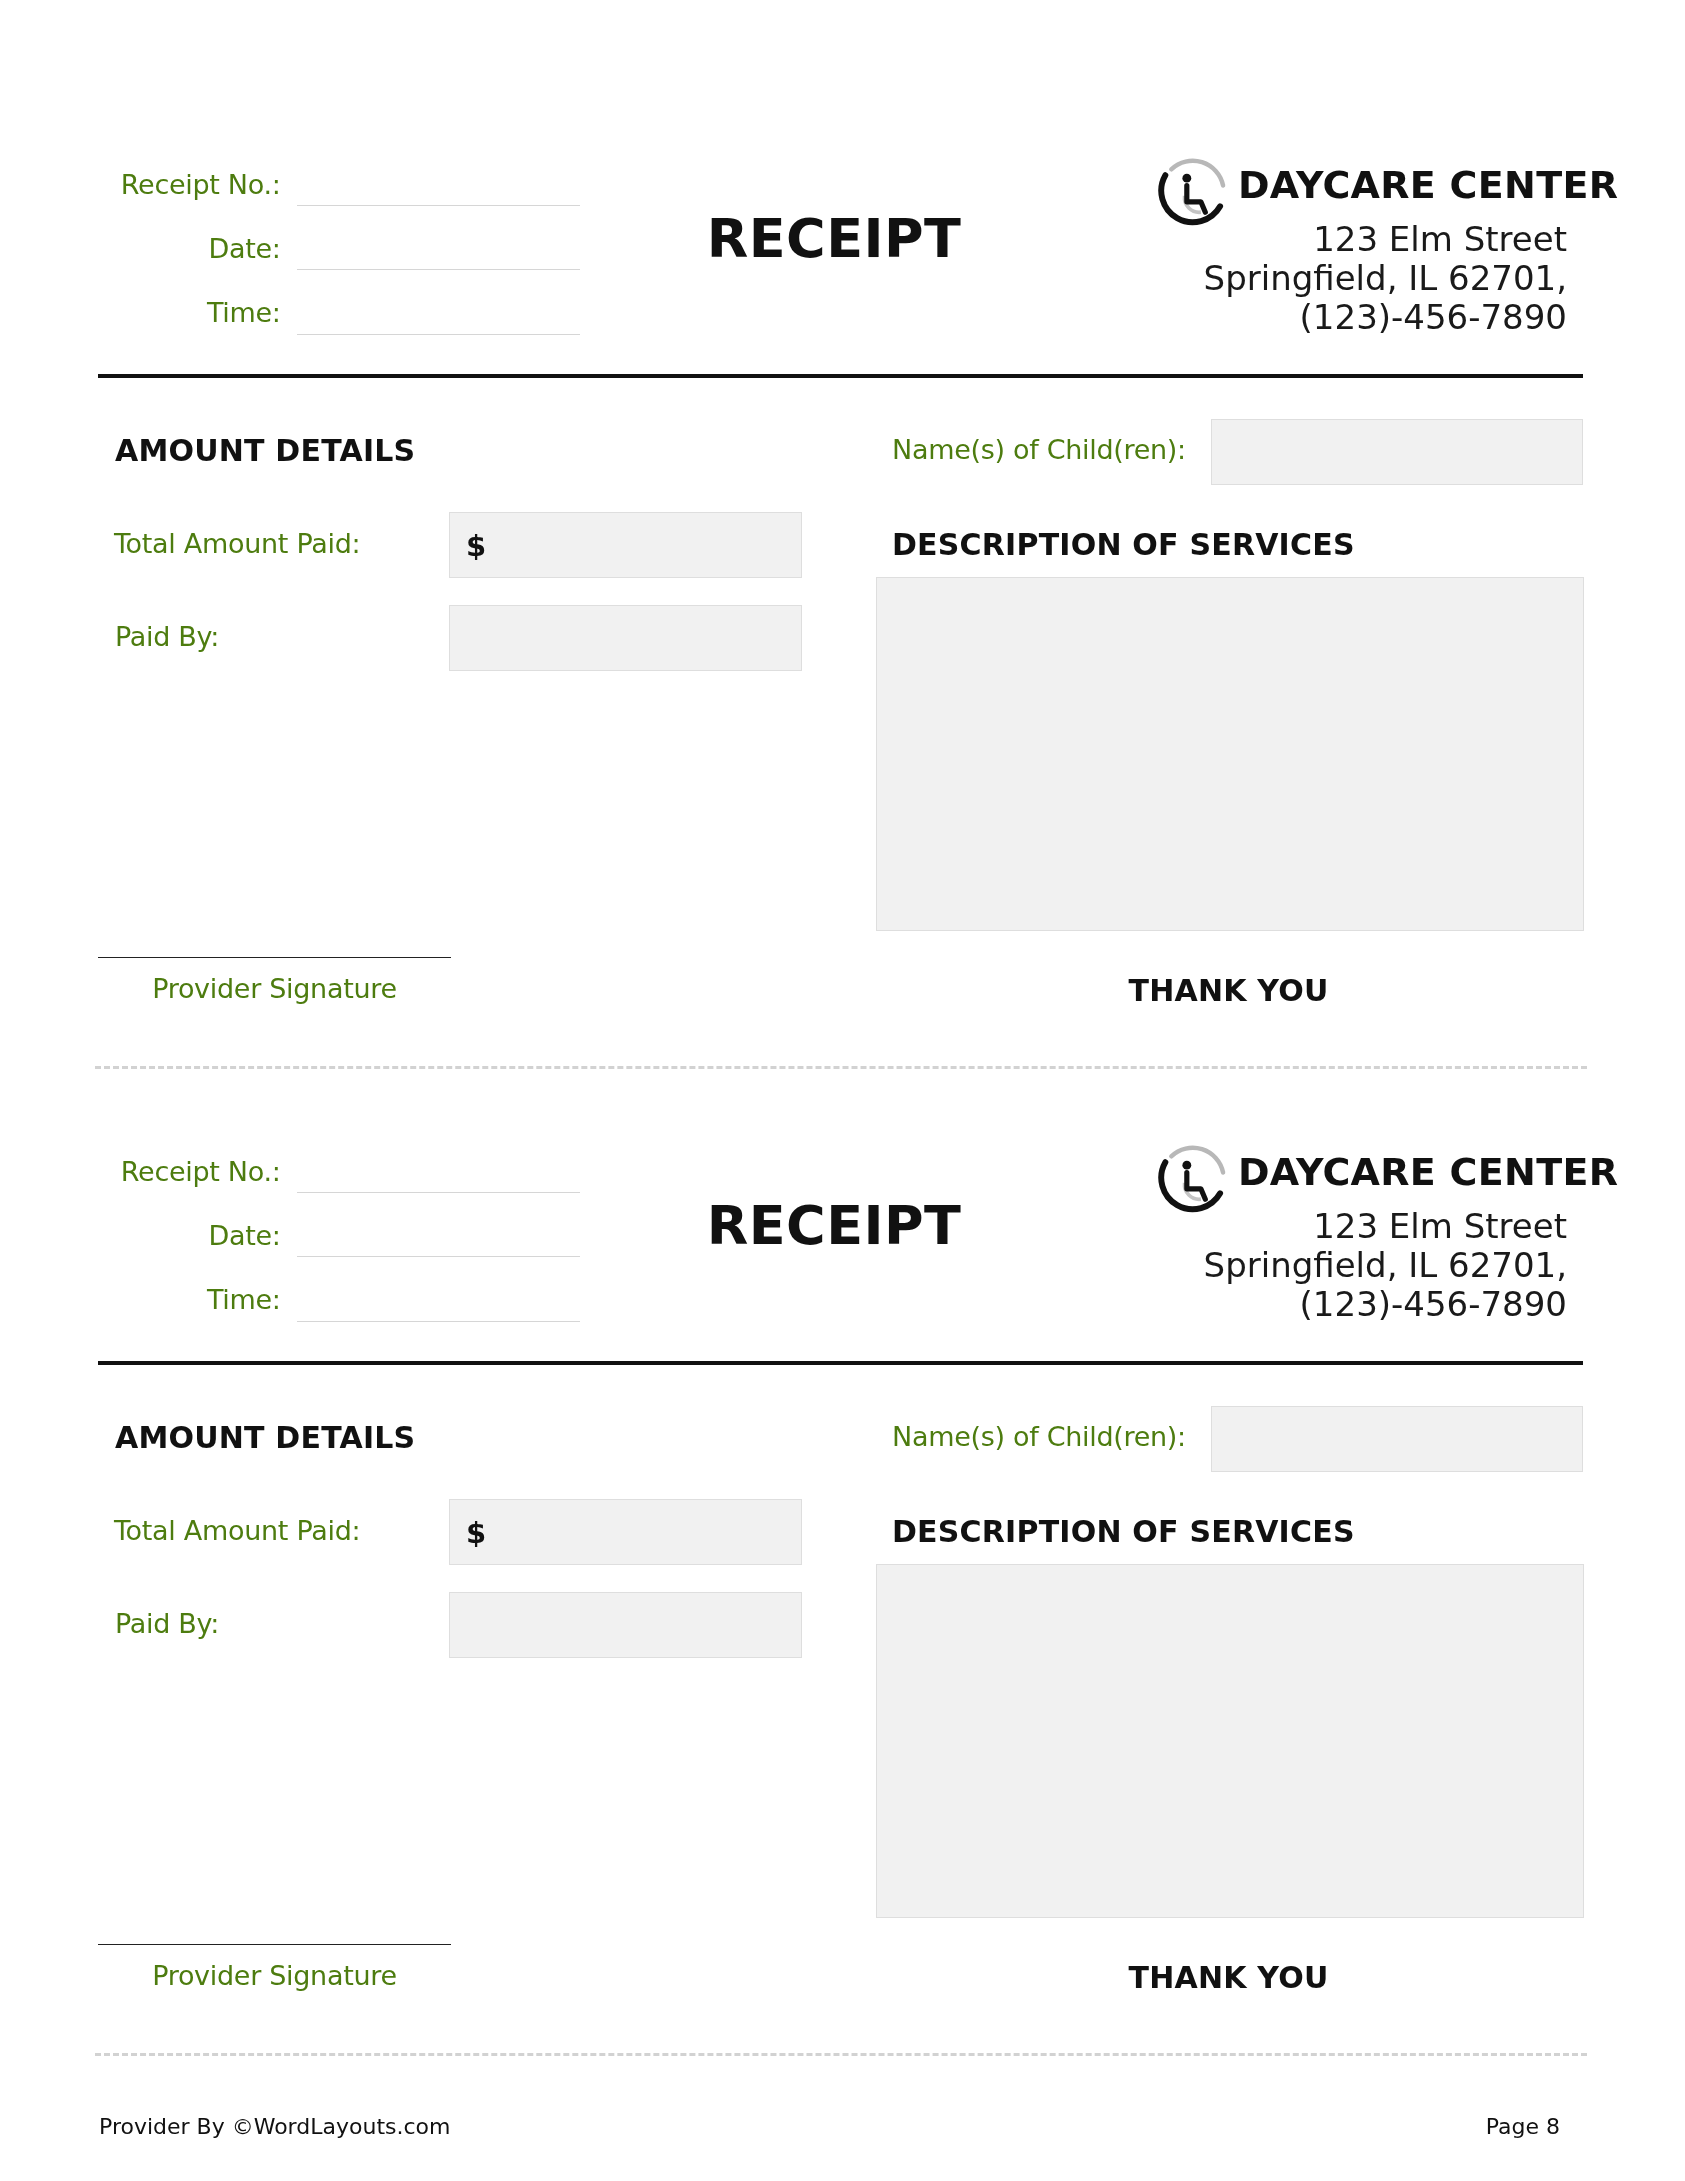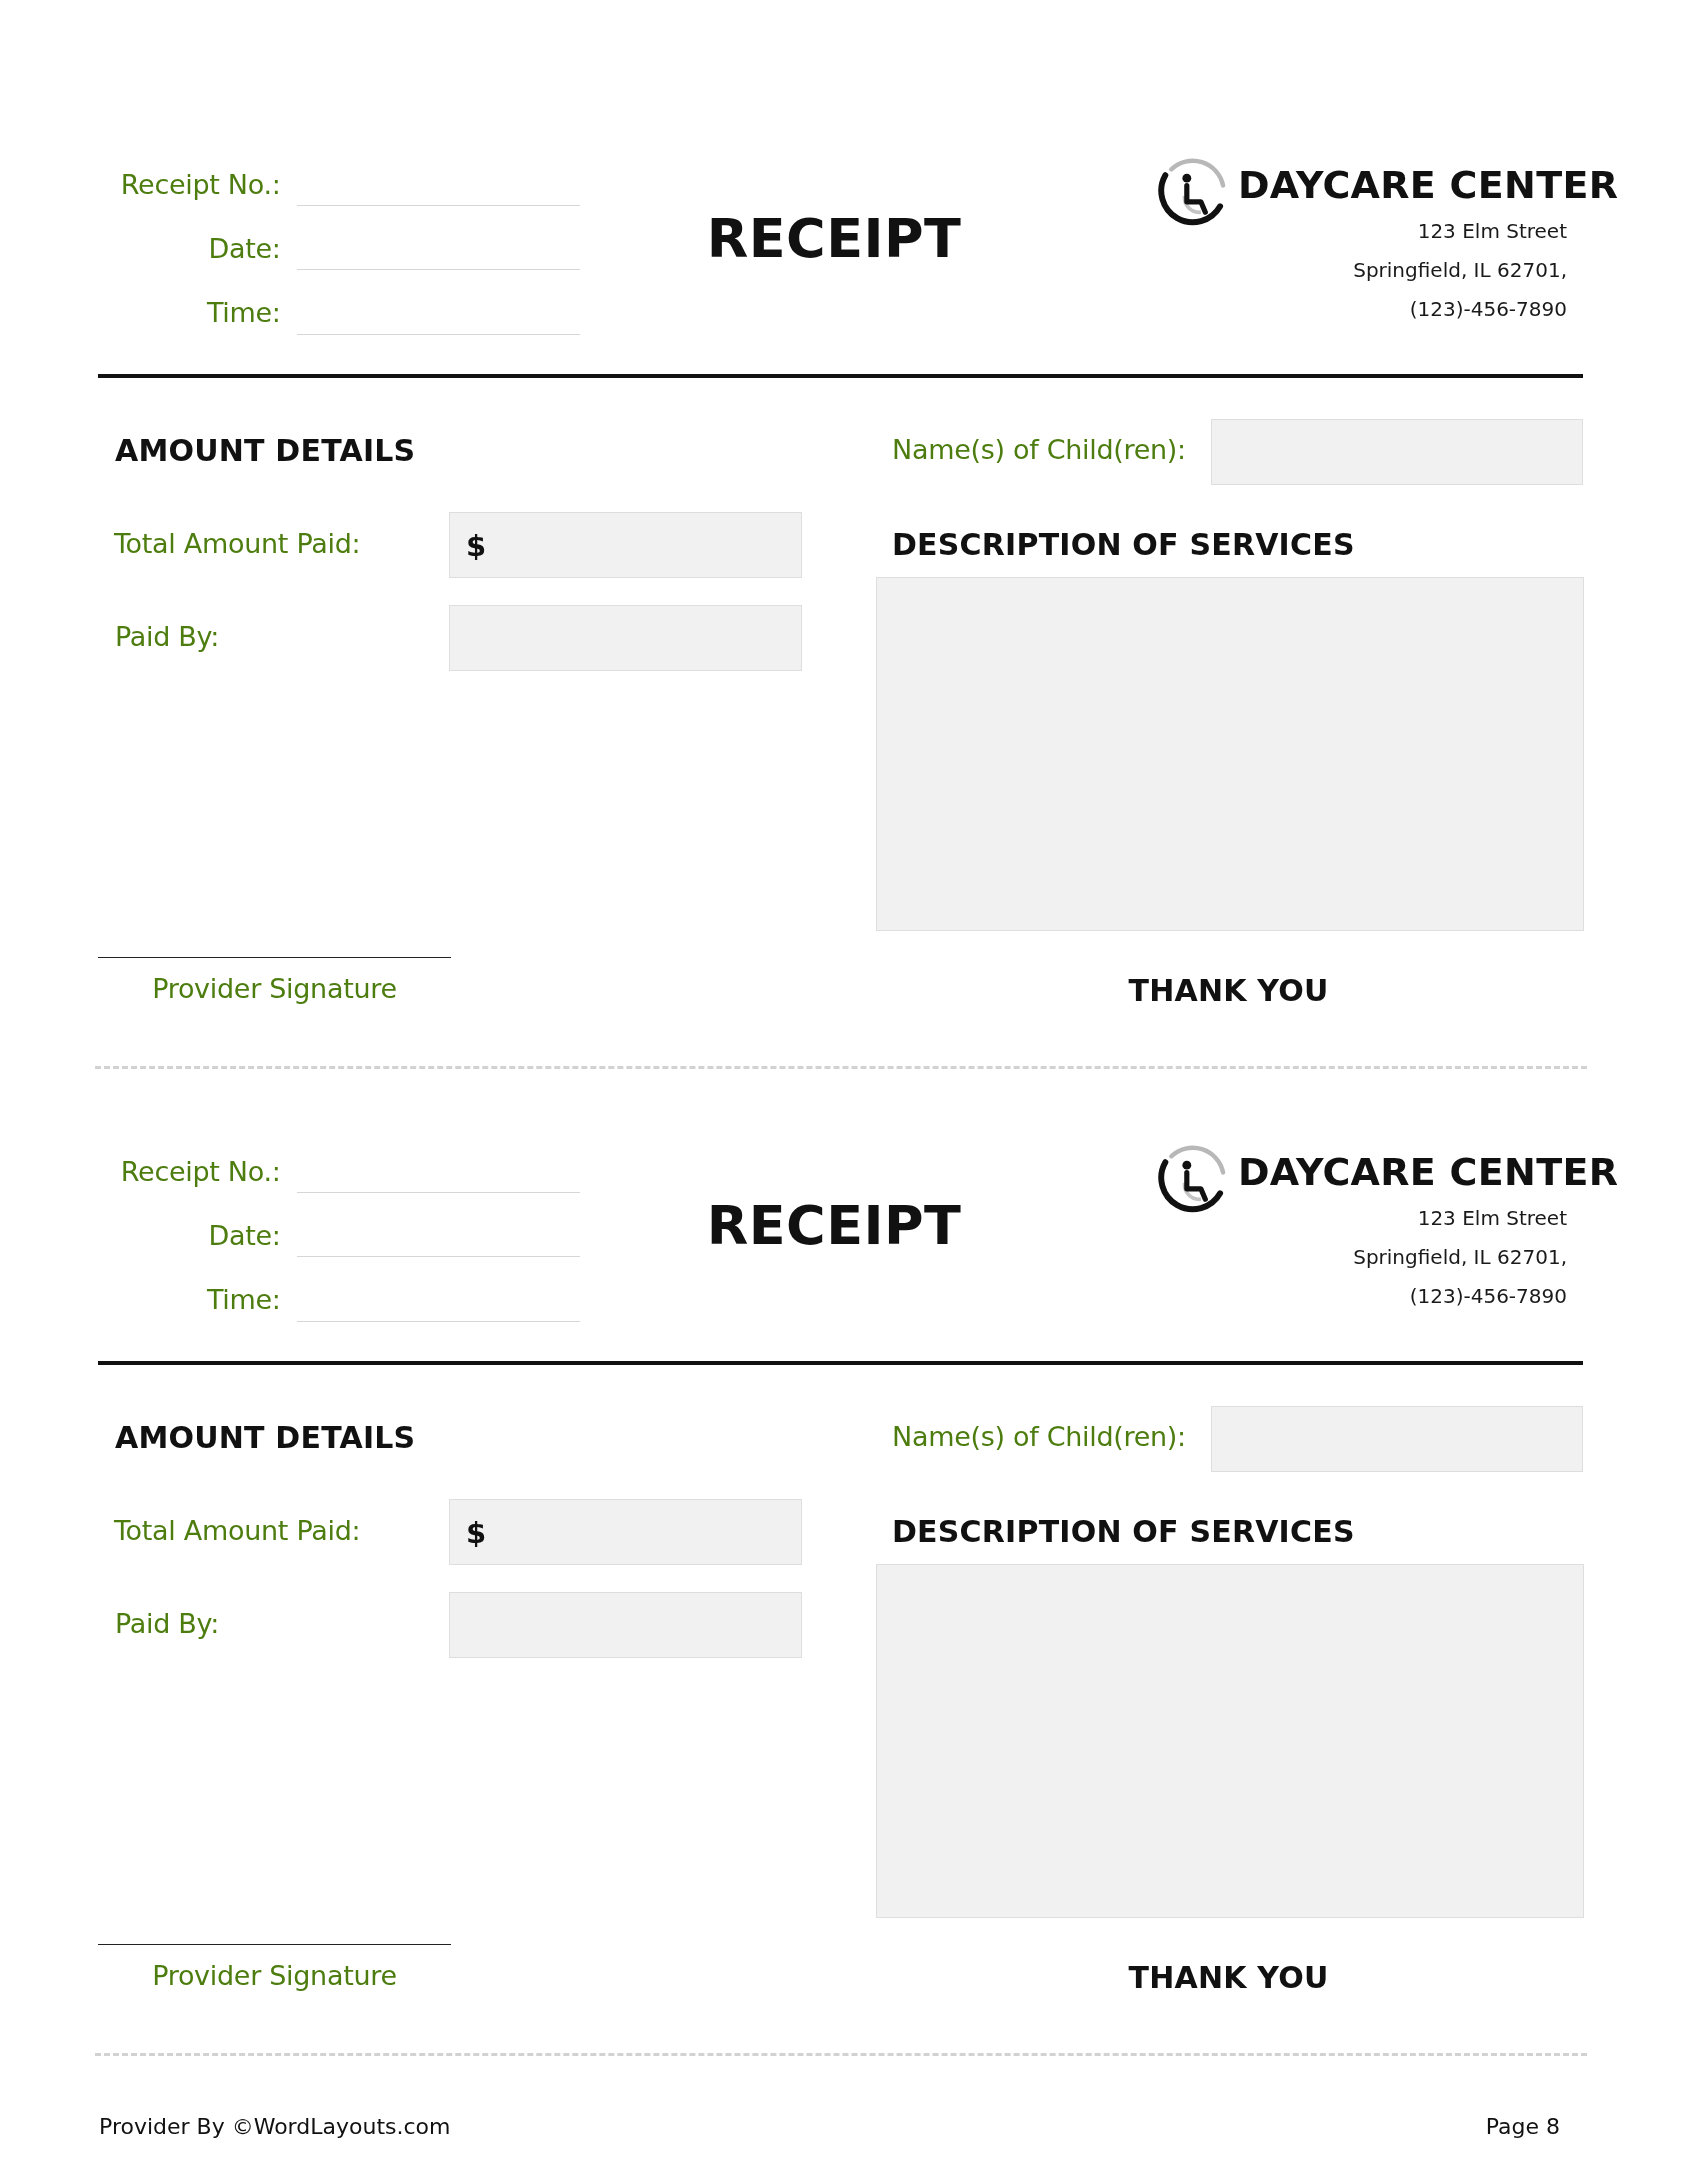--- a/index.html
+++ b/index.html
@@ -5,21 +5,21 @@
   html, body { margin:0; padding:0; background:#ffffff; }
   body { width:1685px; height:2181px; position:relative; overflow:hidden;
          font-family:"DejaVu Sans", "Liberation Sans", sans-serif; color:#111; }
   .receipt { position:absolute; left:0; width:1685px; height:987px; }
   .abs { position:absolute;text-align:center; }
   .lbl { font-size:27px; font-weight:normal; color:#4d7c0f; white-space:nowrap; letter-spacing:-0.3px; }
   .lbl-r { text-align:right; width:263px; left:17.6px; }
   .fill-line { position:absolute; left:297px; width:283px; height:0; border-top:1.8px solid #d6d6d6; }
   .title { font-size:54px; font-weight:bold; left:667px; width:334px; text-align:center; top:207px; letter-spacing:0.4px; }
   .brand { font-size:38px; font-weight:bold; left:1238px; top:163px; white-space:nowrap; letter-spacing:0.3px; }
-  .addr { font-size:20px; right:118px; text-align:left; white-space:nowrap; color:#1a1a1a; }
+  .addr { font-size:34px; right:118px; text-align:left; white-space:nowrap; color:#1a1a1a; }
   .rule { position:absolute; left:98px; width:1485px; height:4.4px; background:#111; top:374px; }
   .heading { font-size:30px; font-weight:bold; white-space:nowrap; letter-spacing:0.2px; }
   .box { position:absolute; background:#f1f1f1; border:1.8px solid #dedede; box-sizing:border-box; }
   .dollar { font-size:29px; font-weight:bold; position:absolute; left:16px; top:16px; }
   .sig-line { position:absolute; left:98px; width:353px; height:0; border-top:1.8px solid #222; top:957px; }
   .dash { position:absolute; left:95px; width:1492px; height:0; border-top:3.5px dashed #d2d2d2; }
   .logo { position:absolute; left:1155px; top:153px; width:74px; height:74px; }
   .footer { position:absolute; font-size:22px; top:2114px; color:#111; white-space:nowrap; }
 </style>
 </head>

